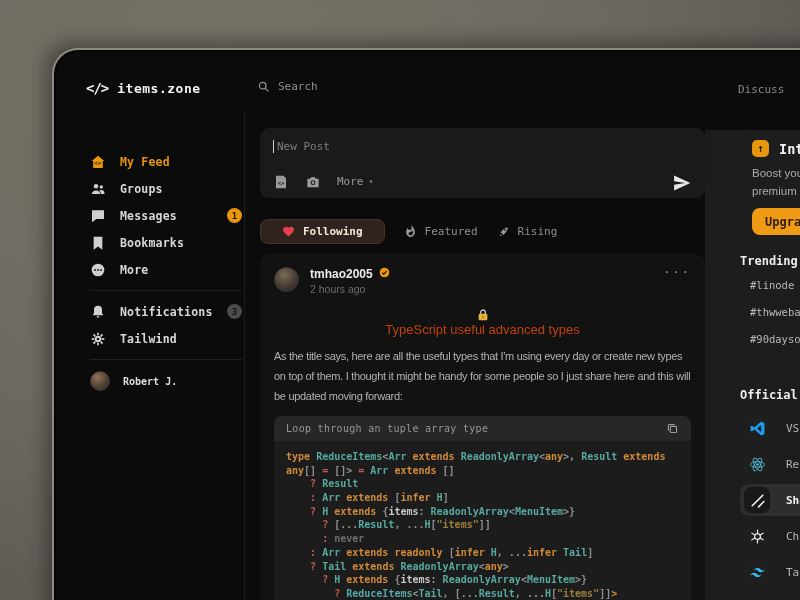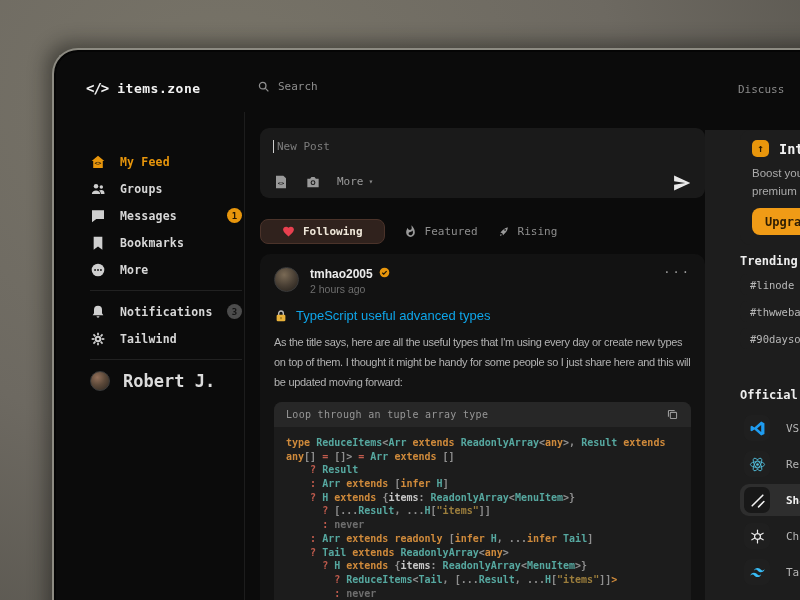--- a/index.html
+++ b/index.html
@@ -33,21 +33,21 @@
   .si-icon svg { width:16px; height:16px; }
   .si-label { font-size:11.5px; font-weight:700; color:#d7d7d7; letter-spacing:0.2px; }
   .side-item.active .si-label { color:#e8960c; }
   .badge { margin-left:auto; min-width:15px; height:15px; border-radius:50%; display:flex; align-items:center; justify-content:center; font-size:9px; font-weight:700; }
   .badge.orange { background:#e8960c; color:#211503; }
   .badge.gray { background:#4c4c4c; color:#141414; }
   .side-divider { height:1px; background:#212121; margin:7px 0; }
   .profile { display:flex; align-items:center; gap:13px; margin-top:8px; height:26px; cursor:pointer; }
   .avatar { border-radius:50%; background:radial-gradient(circle at 35% 30%, #93705a 0%, #5d4a3a 45%, #2b251f 100%); border:1px solid #3a3a3a; }
   .avatar.small { width:20px; height:20px; }
-  .profile-name { font-size:17px; font-weight:700; color:#dcdcdc; }
+  .profile-name { font-size:10px; font-weight:700; color:#dcdcdc; }
   
   .main { position:absolute; left:206px; top:78px; width:445px; }
   .composer { background:#1a1a1a; border-radius:9px; padding:0 13px; height:70px; }
   .composer-input { height:37px; display:flex; align-items:center; cursor:text; }
   .caret { width:1px; height:13px; background:#cfcfcf; margin-right:3px; }
   .placeholder { color:#7d7d7d; font-size:11px; }
   .composer-actions { height:33px; display:flex; align-items:center; gap:16px; }
   .c-icon { width:16px; height:16px; display:flex; cursor:pointer; }
   .c-icon svg { width:16px; height:16px; }
   .more-btn { display:flex; align-items:center; gap:5px; color:#9a9a9a; font-size:11px; cursor:pointer; }
@@ -61,21 +61,21 @@
   
   .post { margin-top:10px; background:#121212; border-radius:10px; padding:13px 14px; height:430px; }
   .post-head { display:flex; align-items:flex-start; }
   .avatar.post-av { width:25px; height:25px; background:radial-gradient(circle at 40% 30%, #7a6a55 0%, #4a4035 50%, #201c18 100%); }
   .post-meta { margin-left:11px; }
   .author-row { display:flex; align-items:flex-start; gap:6px; }
   .author { font-family:"Liberation Sans", sans-serif; font-size:12px; font-weight:700; color:#ececec; cursor:pointer; }
   .verified svg { width:11px; height:11px; display:block; }
   .post-time { font-family:"Liberation Sans", sans-serif; font-size:10.5px; color:#6e6e6e; margin-top:2px; }
   .post-menu { margin-left:auto; color:#9a9a9a; font-size:12px; letter-spacing:2px; cursor:pointer; line-height:10px; }
-  .post-title { margin-top:13px; display:flex; align-items:center; gap:8px; font-family:"Liberation Sans", sans-serif; font-size:13px; color:#0ea5e9; }
+  .post-title { margin-top:13px; display:flex; align-items:center; font-family:"Liberation Sans", sans-serif; font-size:13px; color:#c2410c;flex-direction:column; }
   .post-title svg { width:14px; height:14px; }
   .post-body { margin-top:9px; font-family:"Liberation Sans", sans-serif; font-size:11px; letter-spacing:-0.3px; line-height:20px; color:#b2b2b2; }
   
   .code-block { margin-top:10px; border-radius:8px; overflow:hidden; background:#1c1c1c; }
   .code-header { height:25px; background:#272727; display:flex; align-items:center; padding:0 12px; color:#969696; font-size:10px; letter-spacing:0.3px; }
   .copy-btn { margin-left:auto; width:13px; height:13px; cursor:pointer; }
   .code-body { padding:9px 12px; font-size:10px; font-weight:700; line-height:13.7px; white-space:pre; }
   .code-line { height:13.7px; }
   .tok-kw { color:#cf8a3b; } .tok-ty { color:#56a8a0; } .tok-pu { color:#8f8f8f; }
   .tok-op { color:#c05b4d; } .tok-st { color:#9c7e3c; } .tok-nv { color:#6e6e6e; }

